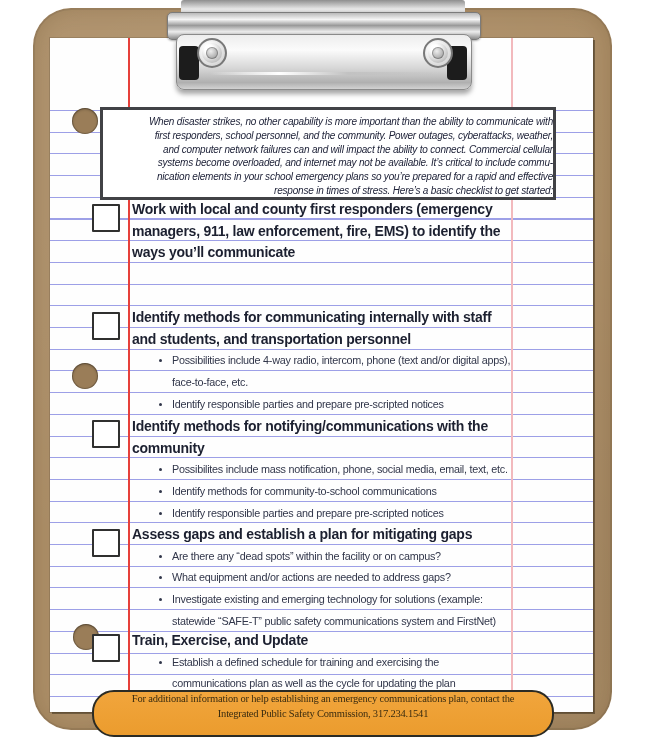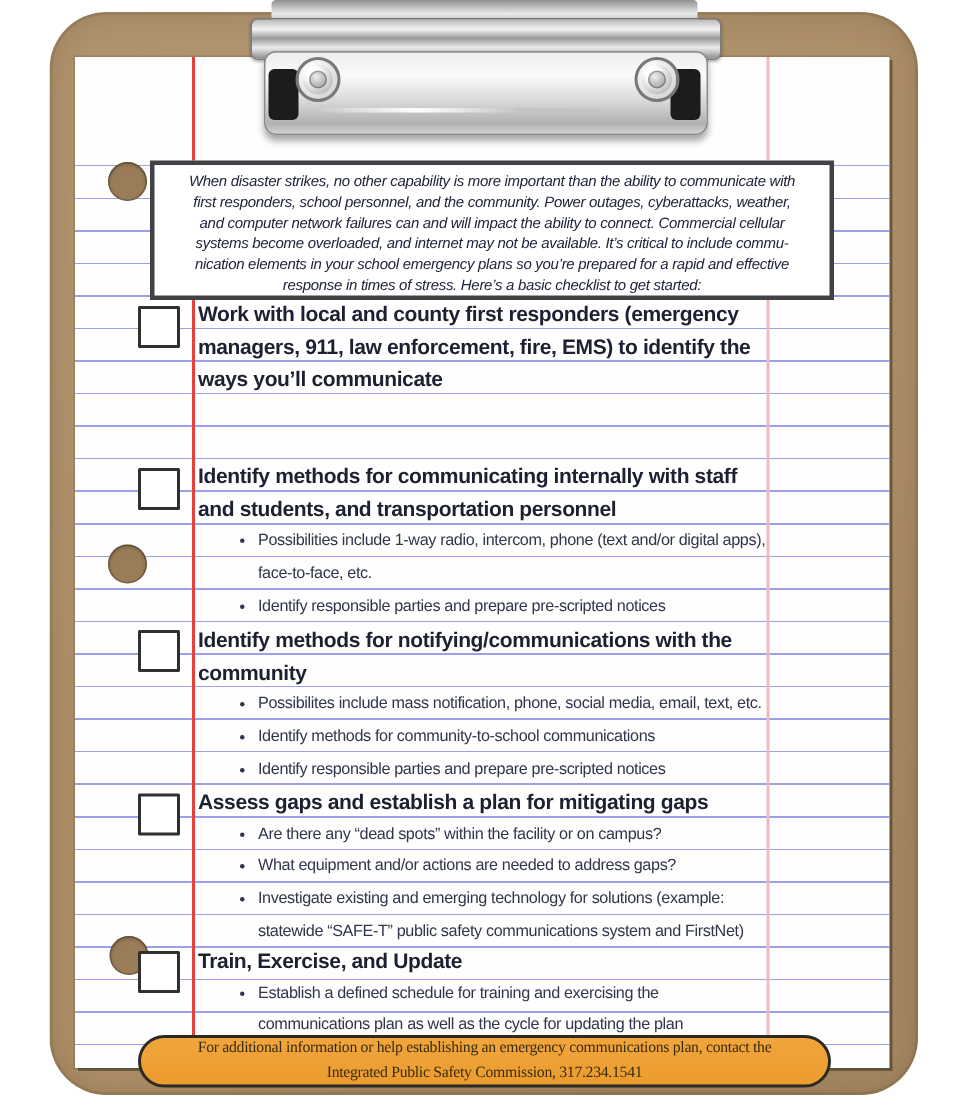--- a/index.html
+++ b/index.html
@@ -46,45 +46,45 @@
     position:absolute;width:26px;height:26px;border-radius:50%;
     background:var(--clipboard-dark);
     box-shadow:inset 0 1px 3px rgba(0,0,0,.35), inset 0 0 0 1px rgba(0,0,0,.2);
     z-index:3;
   }
   .intro{
     position:absolute;left:100px;top:107px;width:456px;height:93px;
     box-sizing:border-box;border:3px solid #414246;background:#ffffff;
     z-index:4;padding-top:5px;
     font-style:italic;font-size:10px;line-height:13.8px;
-    letter-spacing:-0.2px;color:#20243a;text-align:center;
+    letter-spacing:-0.2px;color:#20243a;text-align:right;
   }
   .intro div{white-space:nowrap;}
   .section{
     position:absolute;left:132px;width:382px;z-index:4;
     font-size:10.8px;line-height:21.7px;letter-spacing:-0.25px;
     color:var(--ink-body);
   }
   .section h3{
     margin:0;font-size:14px;line-height:21.7px;font-weight:700;
     color:var(--ink-heading);letter-spacing:-0.25px;
   }
   .section ul{margin:0;padding-left:40px;}
   .section li{line-height:21.7px;}
   .section li::marker{color:var(--ink-body);font-size:10px;}
   .checkbox{
     position:absolute;left:92px;width:24px;height:24px;
     border:2.5px solid #30302f;background:#ffffff;border-radius:1px;
     z-index:5;cursor:pointer;
   }
   .banner{
-    position:absolute;left:92px;top:690px;width:462px;height:35px;
+    position:absolute;left:92px;top:690px;width:462px;height:47px;
     box-sizing:border-box;border:2.5px solid #2b2b24;border-radius:22px;
     background:linear-gradient(var(--banner), #eb9c2e);
-    z-index:7;display:flex;flex-direction:column;justify-content:space-between;
+    z-index:7;display:flex;flex-direction:column;justify-content:flex-start;
     text-align:center;font-family:"Liberation Serif", serif;
     font-size:10.5px;line-height:14.5px;letter-spacing:-0.2px;color:#3a2c10;
   }
   
   .clip{position:absolute;left:0;top:0;z-index:6;}
   .clip .upper{
     position:absolute;left:181px;top:0;width:284px;height:20px;
     background:linear-gradient(#8f8f8f, #e8e8e8 45%, #a5a5a5);
     border-radius:3px;
   }
@@ -161,21 +161,21 @@
   <div class="checkbox" style="top:529px;"></div>
   <div class="checkbox" style="top:634px;"></div>
 
   <div class="section" style="top:199px;">
     <h3>Work with local and county first responders (emergency managers, 911, law enforcement, fire, EMS) to identify the ways you’ll communicate</h3>
   </div>
 
   <div class="section" style="top:307px;">
     <h3>Identify methods for communicating internally with staff and students, and transportation personnel</h3>
     <ul>
-      <li>Possibilities include 1-way radio, intercom, phone (text and/or digital apps), face-to-face, etc.</li>
+      <li>Possibilities include 4-way radio, intercom, phone (text and/or digital apps), face-to-face, etc.</li>
       <li>Identify responsible parties and prepare pre-scripted notices</li>
     </ul>
   </div>
 
   <div class="section" style="top:416px;">
     <h3>Identify methods for notifying/communications with the community</h3>
     <ul>
       <li>Possibilites include mass notification, phone, social media, email, text, etc.</li>
       <li>Identify methods for community-to-school communications</li>
       <li>Identify responsible parties and prepare pre-scripted notices</li>

